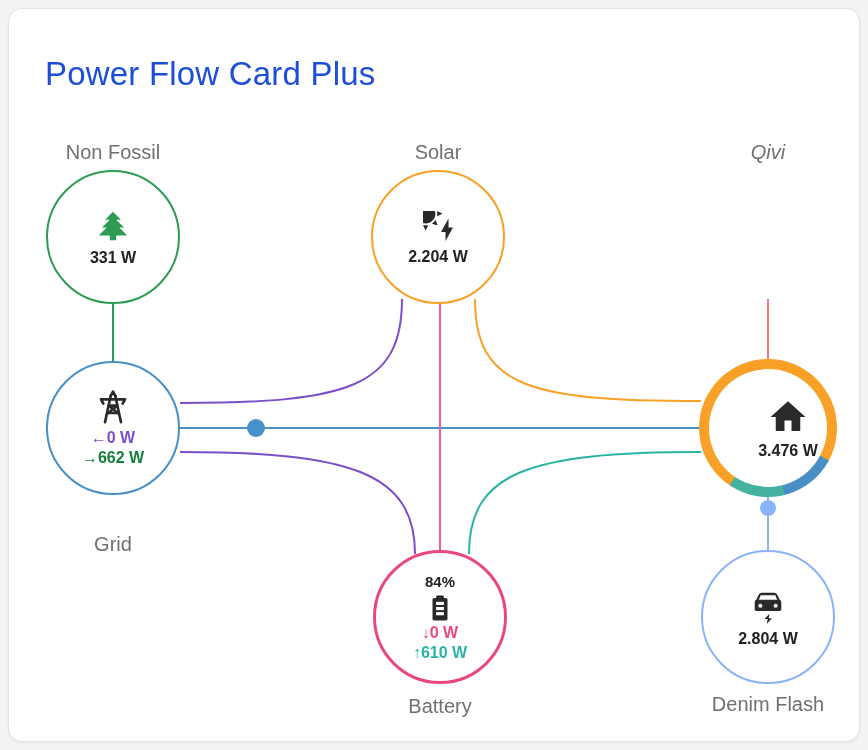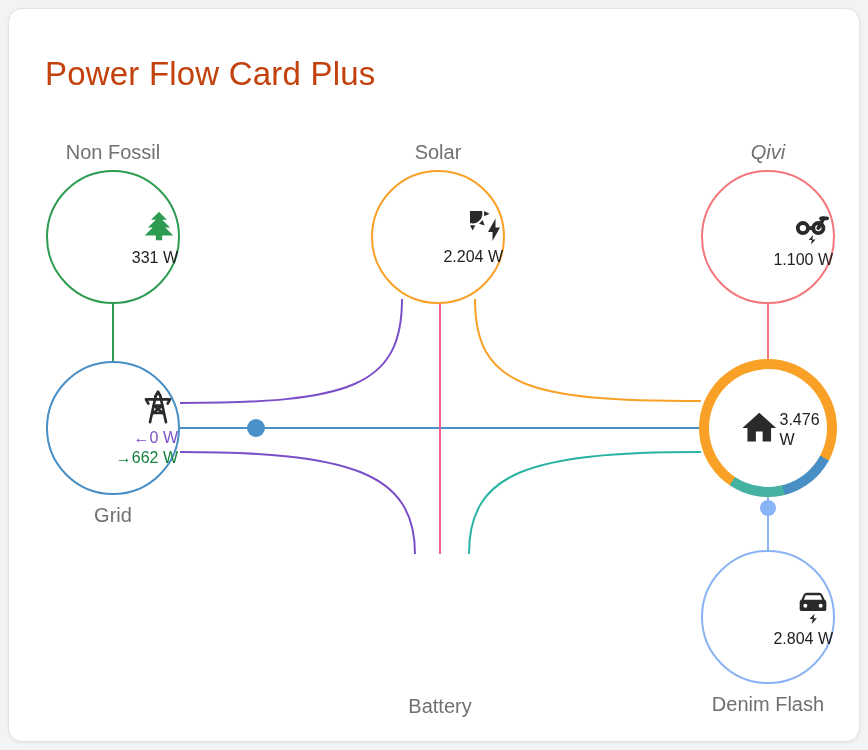--- a/index.html
+++ b/index.html
@@ -11,32 +11,33 @@
     overflow:hidden;
   }
   .card{
     position:absolute;left:8px;top:8px;width:852px;height:734px;
     background:#ffffff;border:1px solid #e3e3e3;border-radius:14px;
     box-shadow:0 1px 3px rgba(0,0,0,.06);
     box-sizing:border-box;
   }
   .title{
     position:absolute;left:36px;top:46px;
-    font-size:33px;color:#c2410c;letter-spacing:.2px;
+    font-size:33px;color:#1d4ed8;letter-spacing:.2px;
   }
   .flow-svg{position:absolute;left:0;top:0;}
   .node-label{
     position:absolute;width:200px;text-align:center;
     font-size:20px;color:#707070;
   }
   .circle{
     position:absolute;width:134px;height:134px;border-radius:50%;
     background:#fff;box-sizing:border-box;
-    display:flex;flex-direction:column;align-items:flex-end;justify-content:center;
+    display:flex;flex-direction:column;align-items:center;justify-content:center;
     cursor:pointer;
+    font-weight:bold;
   }
   .circle .value{font-size:16px;color:#212121;line-height:20px;margin-top:3px;}
   .circle .flowline{font-size:16px;line-height:20px;}
   .icon{display:block;}
   
   .c-nonfossil{left:37px;top:161px;border:2px solid #2d9c50;}
   .c-solar{left:362px;top:161px;border:2px solid #f9a026;}
   .c-qivi{left:692px;top:161px;border:2px solid #f4777c;}
   .c-grid{left:37px;top:352px;border:2px solid #488fc6;}
   .c-battery{left:364px;top:541px;border:3px solid #e9487f;}
@@ -47,21 +48,21 @@
     background:conic-gradient(from 0deg,
       #f9a026 0deg 118deg,
       #488fc6 118deg 166deg,
       #45b1a0 166deg 214deg,
       #f9a026 214deg 360deg);
   }
   .c-home::after{
     content:"";position:absolute;left:10px;top:10px;right:10px;bottom:10px;
     background:#fff;border-radius:50%;
   }
-  .c-home .inner{position:relative;z-index:1;display:flex;flex-direction:row;align-items:center;margin-left:40px;}
+  .c-home .inner{position:relative;z-index:1;display:flex;flex-direction:column;align-items:center;margin-left:40px;}
   .t-purple{color:#7b4fc9;}
   .t-blue{color:#15803d;}
   .t-pink{color:#e9487f;}
   .t-teal{color:#2ab3a2;}
   .soc{font-size:15px;color:#212121;line-height:19px;margin-bottom:2px;}
 </style>
 </head>
 <body>
 
 <div class="card">
@@ -77,51 +78,38 @@
     <path d="M692,443 C520,443 460,463 460,545" stroke="#2ab3a2" stroke-width="2" fill="none"></path>
     <path d="M431,290 V545" stroke="#ee5f94" stroke-width="2" fill="none"></path>
     <path d="M759,486 V545" stroke="#8ab4f4" stroke-width="2" fill="none"></path>
     <circle cx="247" cy="419" r="9" fill="#4a90c8"></circle>
     <circle cx="759" cy="499" r="8" fill="#8ab4f8"></circle>
   </svg>
 
   <div class="node-label" style="left:4px;top:132px;">Non Fossil</div>
   <div class="node-label" style="left:329px;top:132px;">Solar</div>
   <div class="node-label" style="left:659px;top:132px;font-style:italic;">Qivi</div>
-  <div class="node-label" style="left:4px;top:495px;">Grid</div>
+  <div class="node-label" style="left:4px;top:524px;">Grid</div>
   <div class="node-label" style="left:331px;top:686px;">Battery</div>
   <div class="node-label" style="left:659px;top:684px;">Denim Flash</div>
 
   <div class="circle c-nonfossil">
     <svg class="icon" width="38" height="38" viewBox="0 0 24 24">
       <path d="M10,21V18H3L8,13H5L10,8H7L12,3L17,8H14L19,13H16L21,18H14V21H10Z" fill="#2d9c50"></path>
     </svg>
     <div class="value">331 W</div>
   </div>
 
   <div class="circle c-solar">
     <svg class="icon" width="36" height="36" viewBox="0 0 24 24">
       <path d="M11.45 2V5.55L15 3.77L11.45 2M10.45 8L8 10.46L11.75 11.71L10.45 8M2 11.45L3.77 15L5.55 11.45H2M10 2H2V10C2.57 10.17 3.17 10.25 3.77 10.25C7.35 10.26 10.26 7.35 10.25 3.77C10.25 3.19 10.17 2.61 10 2M17 22V16H14L19 7V13H22L17 22Z" fill="#2a2a2a"></path>
     </svg>
     <div class="value">2.204 W</div>
   </div>
 
-  <div class="circle c-qivi">
-    <svg class="icon" width="42" height="42" viewBox="0 0 24 24">
-      <g fill="none" stroke="#2a2a2a" stroke-width="2.2" stroke-linecap="round">
-        <circle cx="6.8" cy="13.2" r="2.9"></circle>
-        <circle cx="15.6" cy="13.2" r="2.9"></circle>
-        <path d="M9.7,13.2 H12.7"></path>
-        <path d="M15.6,13.2 L18.6,7.6"></path>
-        <path d="M17.2,7.6 H20.6"></path>
-      </g>
-      <path d="M12.6,17.2 L10.1,20 h1.8 l-.4,2.6 2.5-2.9 h-1.8 z" fill="#2a2a2a"></path>
-    </svg>
-    <div class="value">1.100 W</div>
-  </div>
 
   <div class="circle c-grid">
     <svg class="icon" width="40" height="40" viewBox="0 0 24 24">
       <g fill="none" stroke="#2a2a2a" stroke-width="1.6" stroke-linecap="round" stroke-linejoin="round">
         <path d="M7.2,20.5 L10.6,4.8 M16.8,20.5 L13.4,4.8"></path>
         <path d="M10.6,4.8 L12,2.2 L13.4,4.8"></path>
         <path d="M4.8,6.8 H19.2 M4.8,6.8 L6.2,9.4 M19.2,6.8 L17.8,9.4"></path>
         <path d="M9.6,10.6 H14.4 M9.2,15 H14.8"></path>
         <path d="M9.6,10.6 L14.8,15 M14.4,10.6 L9.2,15"></path>
       </g>
@@ -132,20 +120,31 @@
 
   <div class="circle c-home">
     <div class="inner">
       <svg class="icon" width="42" height="42" viewBox="0 0 24 24">
         <path d="M10,20V14H14V20H19V12H22L12,3L2,12H5V20H10Z" fill="#2a2a2a"></path>
       </svg>
       <div class="value">3.476 W</div>
     </div>
   </div>
 
+  <div class="circle c-battery">
+    <div class="soc">84%</div>
+    <svg class="icon" width="30" height="30" viewBox="0 0 24 24">
+      <path d="M16.67,4H15V2H9V4H7.33C6.6,4 6,4.6 6,5.33V20.67C6,21.4 6.6,22 7.33,22H16.67C17.4,22 18,21.4 18,20.67V5.33C18,4.6 17.4,4 16.67,4Z" fill="#2a2a2a"></path>
+      <rect x="8.9" y="7.1" width="6.2" height="2.5" fill="#fff"></rect>
+      <rect x="8.9" y="11.2" width="6.2" height="2.5" fill="#fff"></rect>
+      <rect x="8.9" y="15.3" width="6.2" height="2.5" fill="#fff"></rect>
+    </svg>
+    <div class="flowline t-pink">↓0 W</div>
+    <div class="flowline t-teal">↑610 W</div>
+  </div>
 
   <div class="circle c-denim">
     <svg class="icon" width="40" height="40" viewBox="0 0 24 24">
       <path d="M18.9,8.1 L17.7,5.4 C17.4,4.6 16.6,4 15.7,4 H8.3 C7.4,4 6.6,4.6 6.3,5.4 L5.1,8.1 C4.4,8.4 4,9.1 4,9.9 V14 c0,.6.4,1 1,1 h14 c.6,0 1,-.4 1,-1 V9.9 c0,-.8-.4,-1.5-1.1,-1.8 z" fill="#2a2a2a"></path>
       <path d="M7.6,5.6 h8.8 l1.1,2.6 H6.5 z" fill="#fff"></path>
       <circle cx="7.4" cy="11.8" r="1.2" fill="#fff"></circle>
       <circle cx="16.6" cy="11.8" r="1.2" fill="#fff"></circle>
       <path d="M12.9,16.6 l-3,3.2 h1.9 l-.5,3 3-3.4 h-1.9 z" fill="#2a2a2a"></path>
     </svg>
     <div class="value">2.804 W</div>

